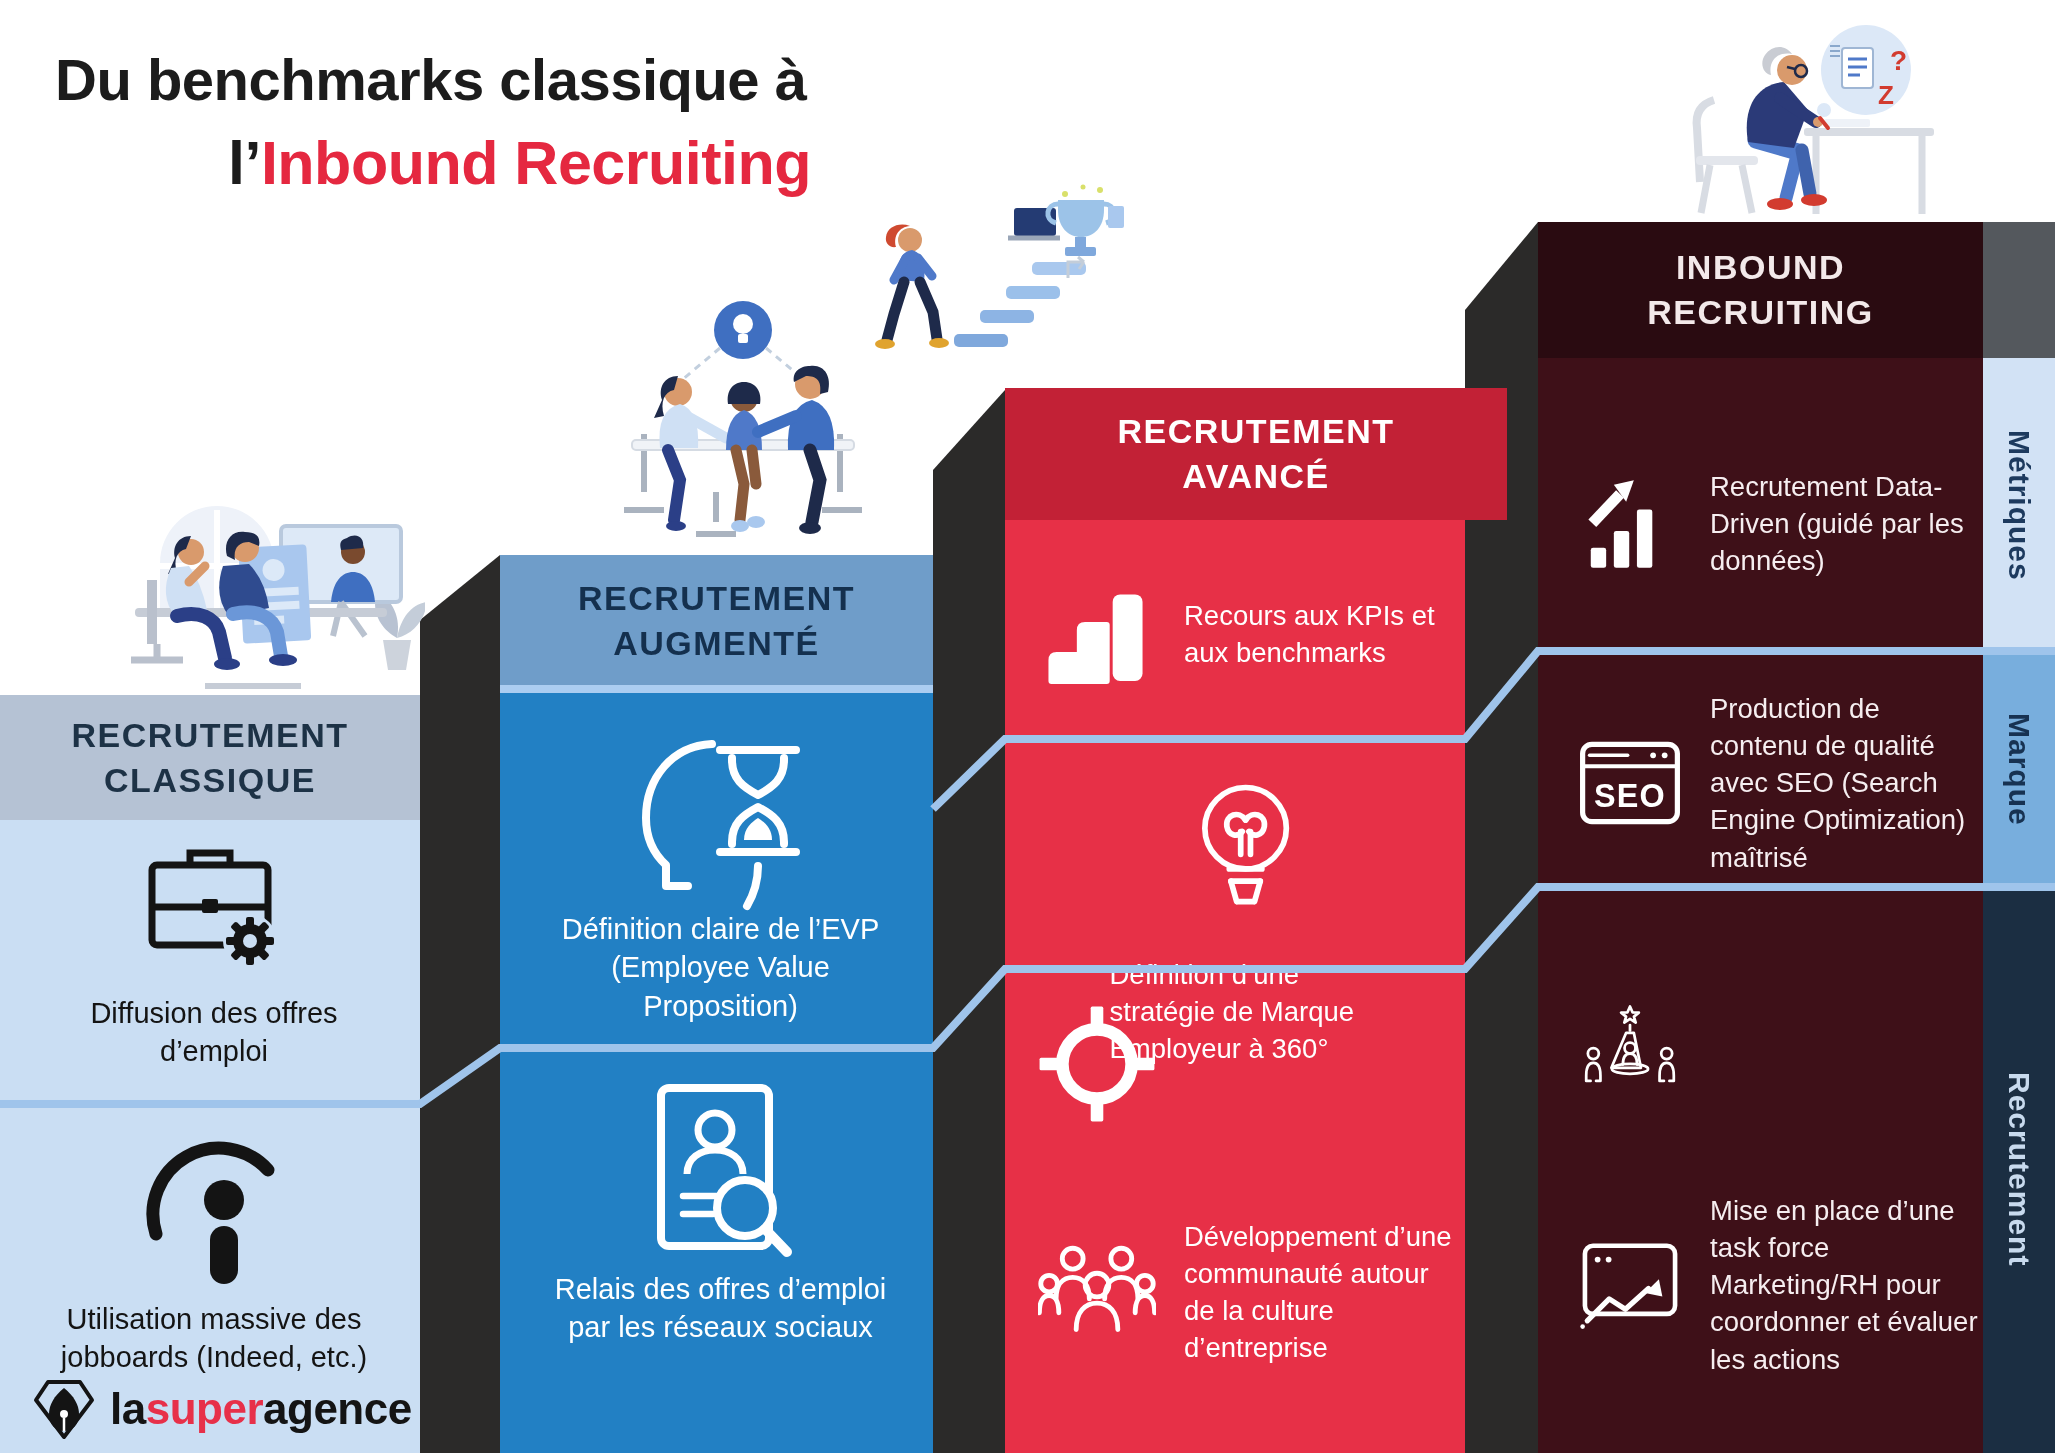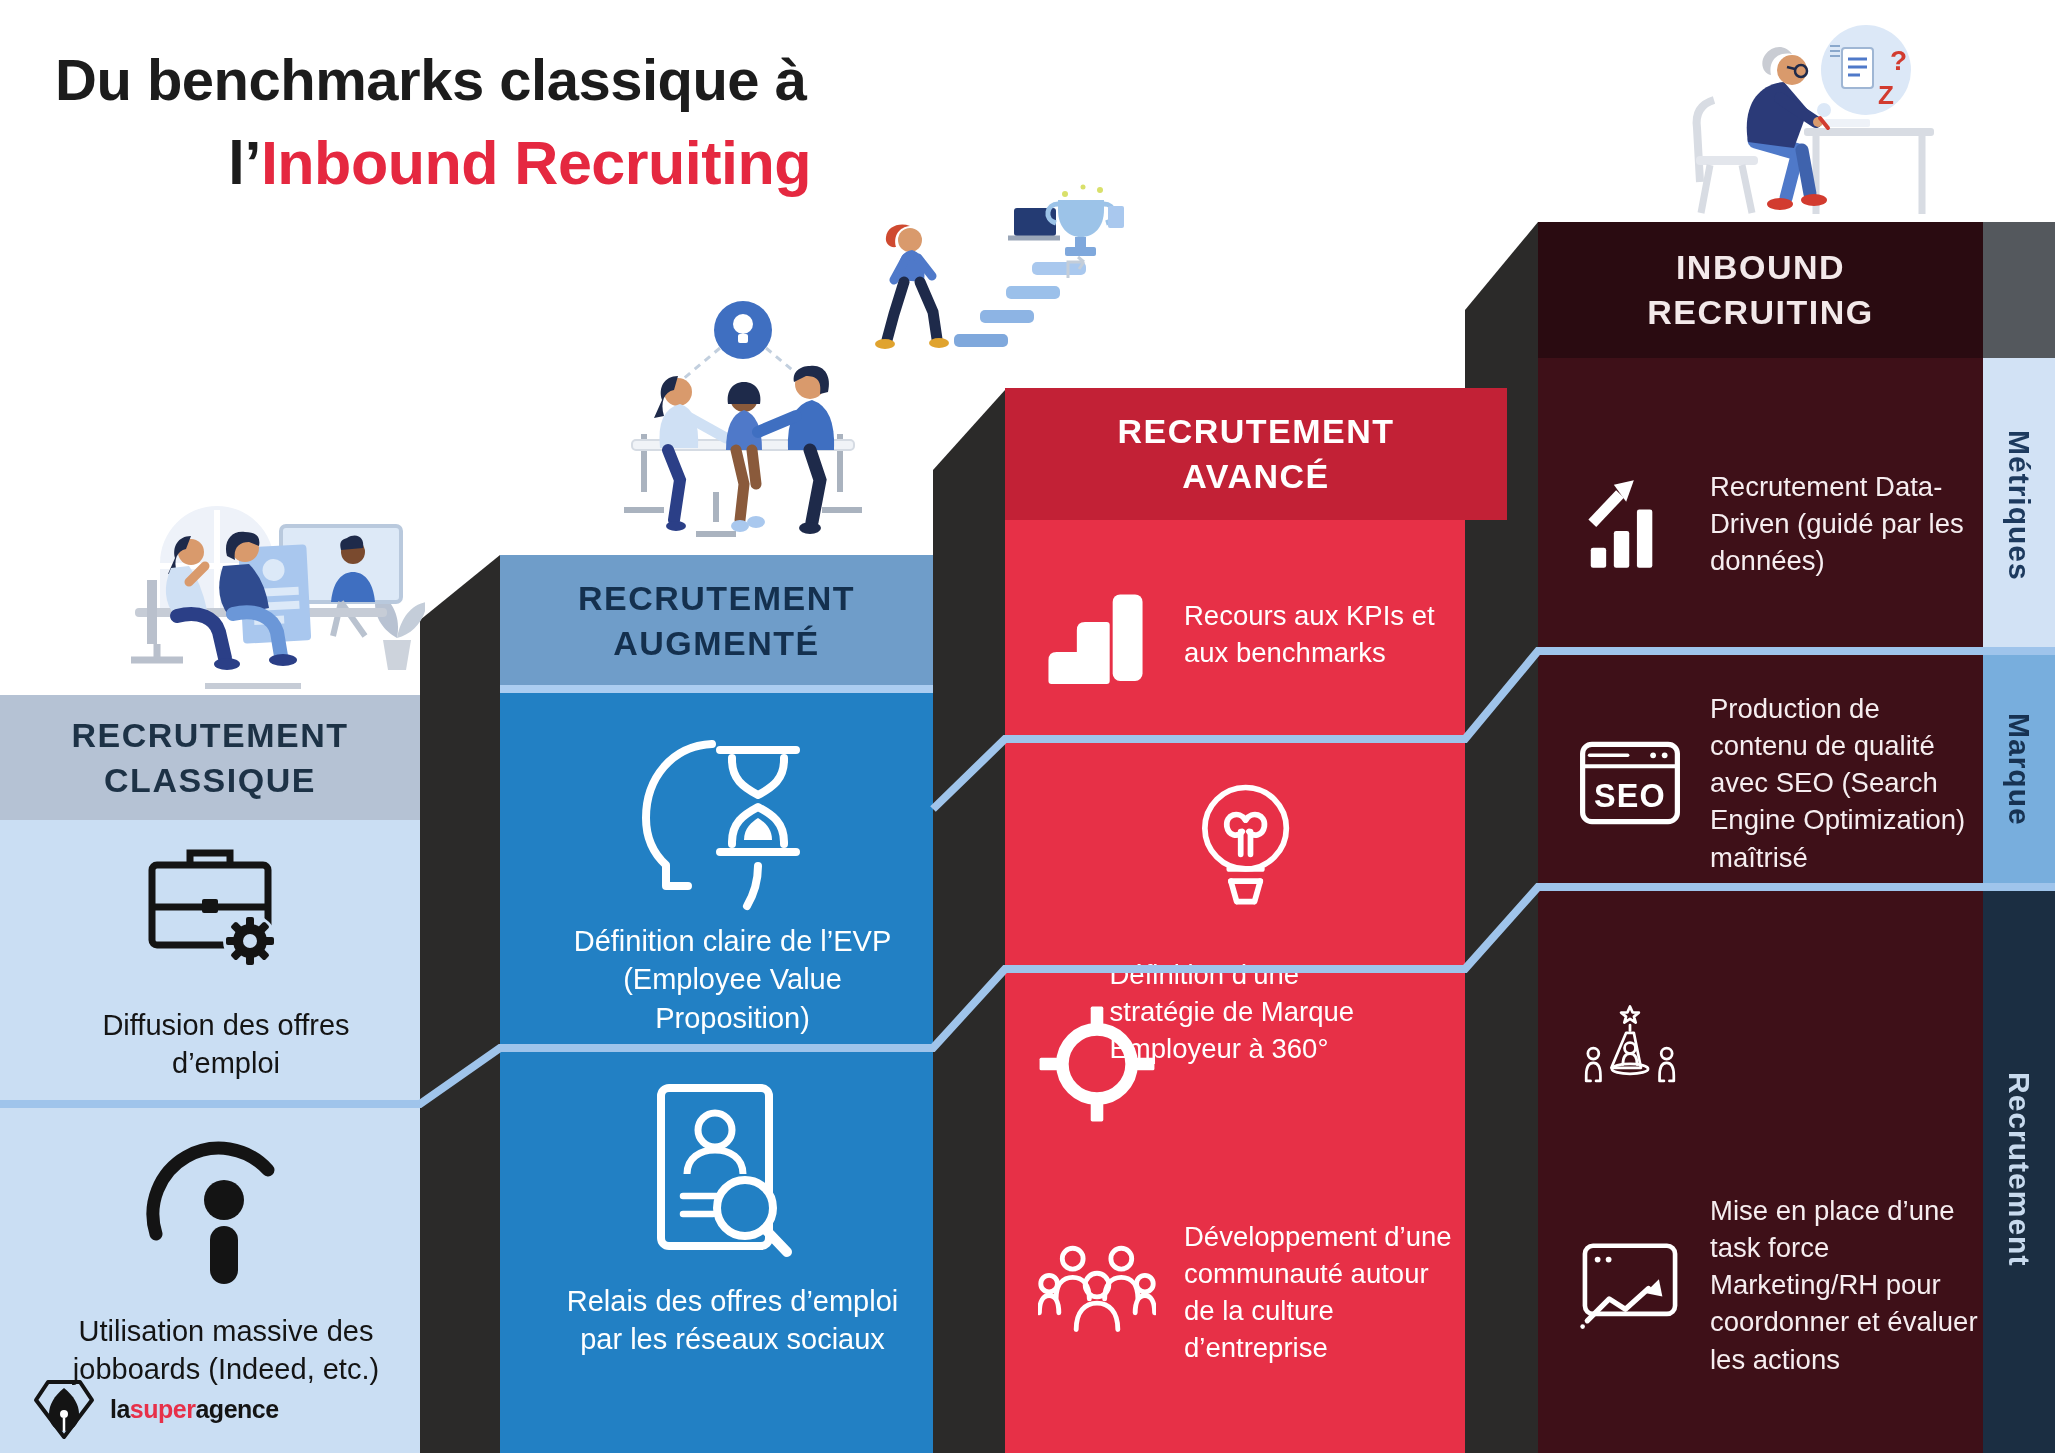--- a/index.html
+++ b/index.html
@@ -26,21 +26,21 @@
   .c3-band{background:#c22136;} .c3-band h2{color:#ffffff;}
   .c4-band{background:#2a0b11;} .c4-band h2{color:#f3e9ea;}
 
   .c1-body{background:#cadef3;}
   .c2-body{background:#2280c4;}
   .c3-body{background:#e73047;}
   .c4-body{background:#3e1018;}
 
   
   .icon-box{position:absolute;z-index:3;display:flex;align-items:center;justify-content:center;}
-  .item-text{position:absolute;z-index:3;margin:16px;text-align:center;font-size:29px;line-height:1.32;}
+  .item-text{position:absolute;z-index:3;margin:4px;text-align:center;font-size:29px;line-height:1.32;}
   .c1-text{color:#141414;}
   .c2-text{color:#ffffff;}
   .row{position:absolute;z-index:3;display:flex;align-items:center;gap:28px;}
   .row .txt{margin:0;font-size:27.5px;line-height:1.35;color:#ffffff;}
   .c4 .txt{color:#f6eef0;}
   .row .ic{flex:0 0 auto;display:flex;align-items:center;justify-content:center;}
 
   
   .vtab{position:absolute;left:1983px;width:72px;display:flex;align-items:center;justify-content:center;z-index:2;}
   .vtab span{writing-mode:vertical-rl;font-weight:700;font-size:30px;letter-spacing:1px;}
@@ -49,21 +49,21 @@
   .tab-marque{background:#78aedd;} .tab-marque span{color:#173252;}
   .tab-recrutement{background:#1b2e42;} .tab-recrutement span{color:#c8daee;}
 
   
   .walls{position:absolute;left:0;top:0;z-index:1;pointer-events:none;}
   .steps-overlay{position:absolute;left:0;top:0;z-index:4;pointer-events:none;}
   .illus{position:absolute;z-index:2;}
 
   
   .logo{position:absolute;left:32px;top:1378px;display:flex;align-items:center;gap:14px;z-index:5;}
-  .logo-words{font-size:25px;font-weight:700;color:#141414;letter-spacing:-0.5px;}
+  .logo-words{font-size:44px;font-weight:700;color:#141414;letter-spacing:-0.5px;}
   .logo-words .red{color:#e73049;}
 </style>
 </head>
 <body>
 
 <div class="canvas">
 
   <svg class="walls" width="2055" height="1453" viewBox="0 0 2055 1453">
     <polygon points="420,620 500,555 500,1453 420,1453" fill="#2b2a29"></polygon>
     <polygon points="933,470 1005,390 1005,1453 933,1453" fill="#2b2a29"></polygon>

